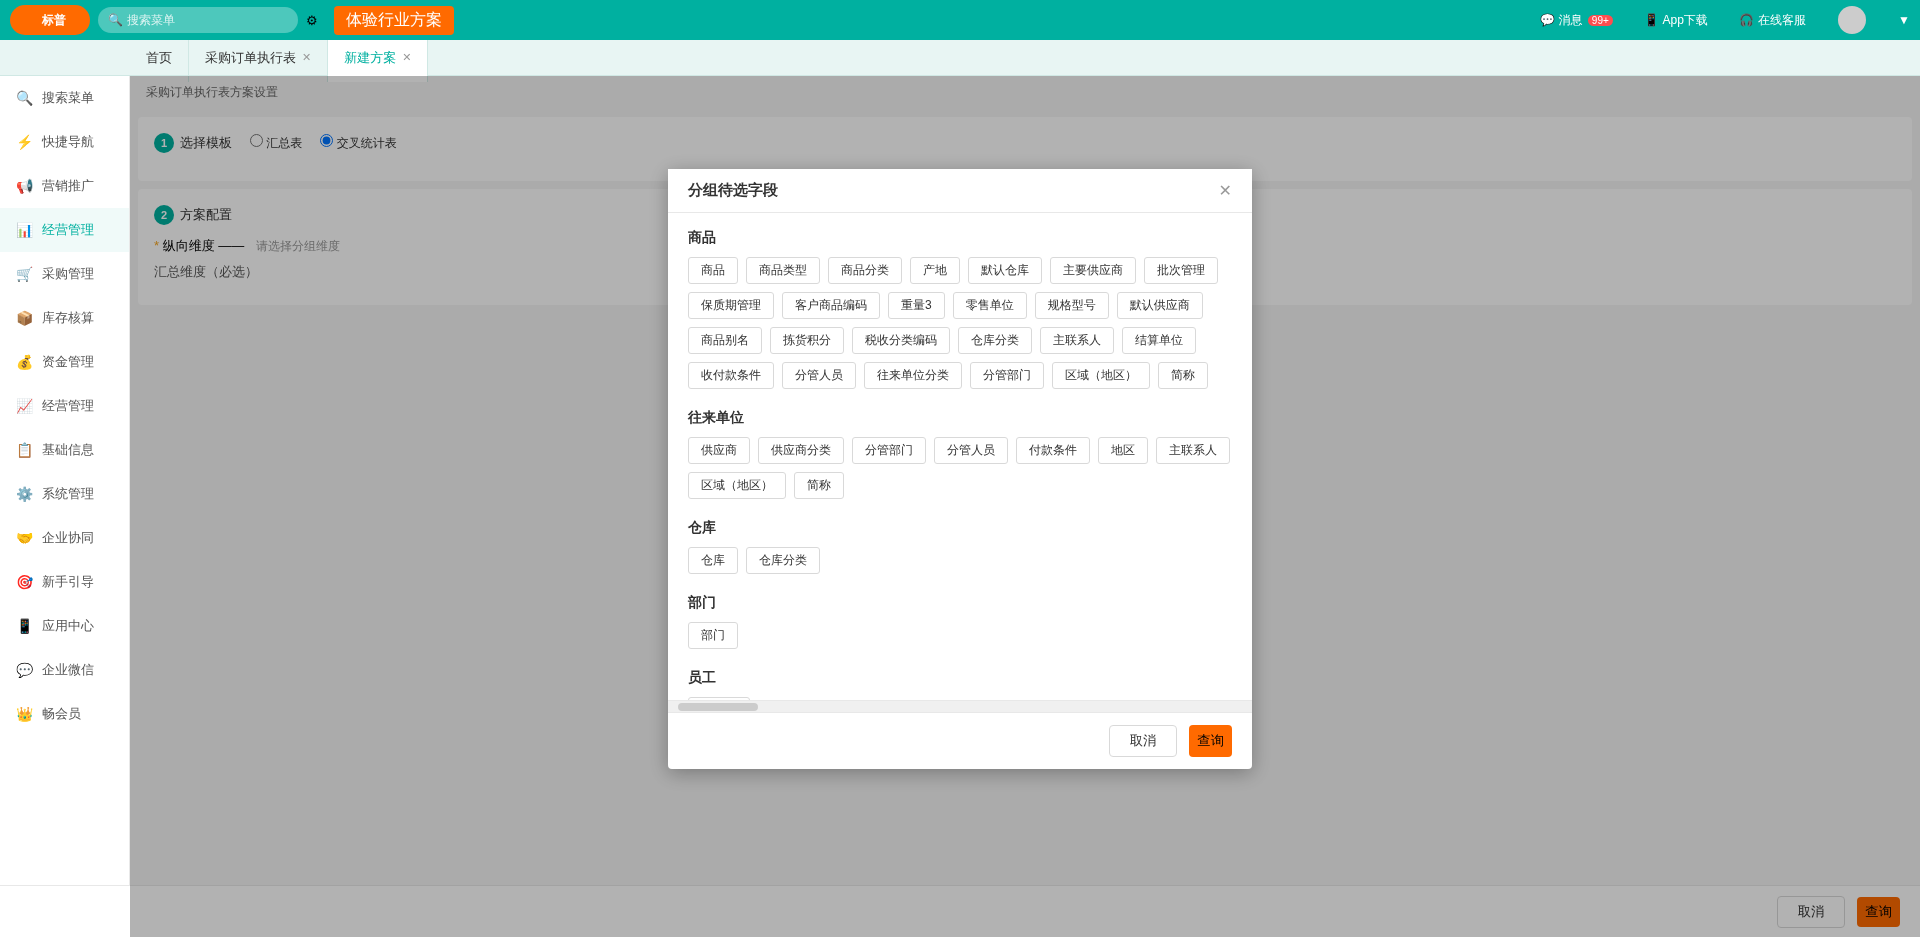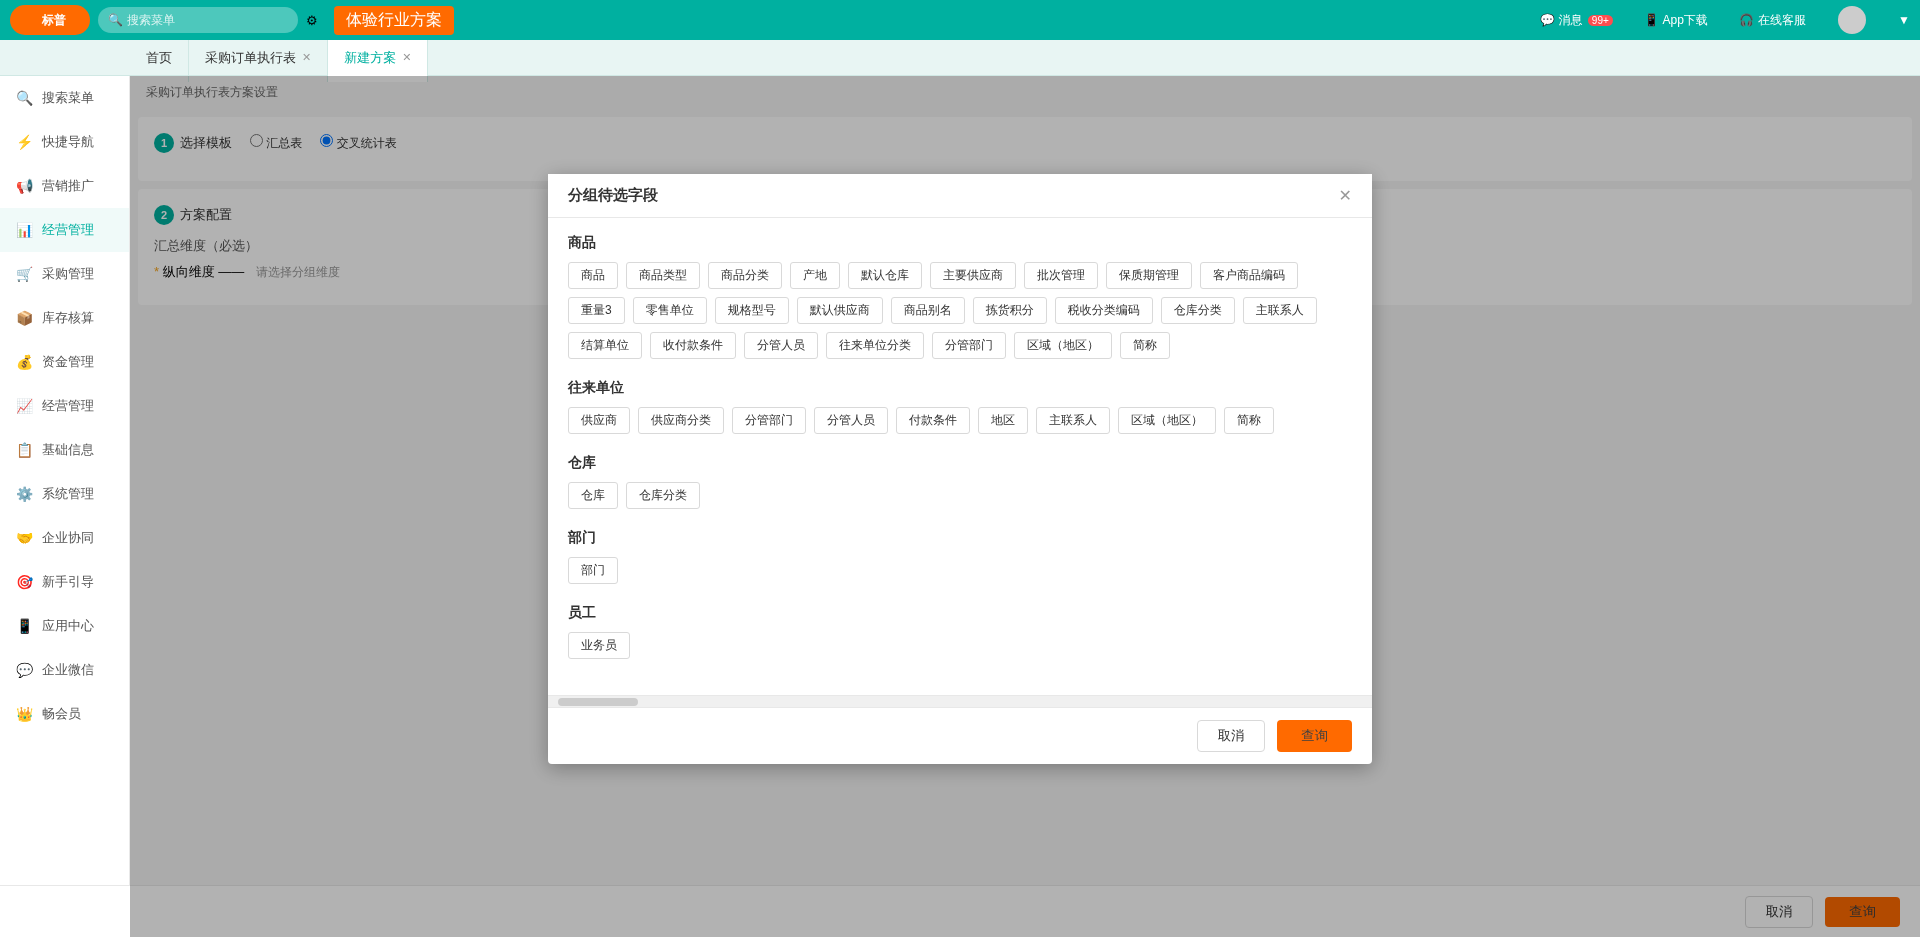--- a/index.html
+++ b/index.html
@@ -134,21 +134,21 @@
       top: 76px; left: 130px; right: 0; bottom: 0;
       background: rgba(0,0,0,0.3);
       z-index: 200;
     }
 
     
     .modal {
       position: fixed;
       top: 50%; left: 50%;
       transform: translate(-50%, -50%);
-      width: 824px;
+      width: 584px;
       max-height: 600px;
       background: white;
       border-radius: 4px;
       box-shadow: 0 4px 20px rgba(0,0,0,0.3);
       z-index: 300;
       display: flex;
       flex-direction: column;
     }
     .modal-header {
       height: 44px;
@@ -228,25 +228,25 @@
     }
     .btn-cancel {
       padding: 6px 20px;
       border: 1px solid #d9d9d9;
       border-radius: 4px;
       background: white;
       cursor: pointer;
       color: #333;
     }
     .btn-confirm {
-      padding: 6px 24px;
+      padding: 6px 8px;
       border: none;
       border-radius: 4px;
       background: #ff6a00;
-      color: #404040;
+      color: #000000;
       cursor: pointer;
     }
 
     
     .page-breadcrumb {
       padding: 8px 16px;
       font-size: 12px;
       color: #666;
       font-family: Liberation Mono, monospace;
     }
@@ -414,27 +414,27 @@
       <label style="margin-left:12px; font-size:12px;">
         <input type="radio" checked="" style=""> <span>交叉统计表</span>
       </label>
     </div>
   </div>
   <div class="page-section" style="margin-top:0;">
     <div class="step-label">
       <div class="step-num">2</div>
       <span>方案配置</span>
     </div>
-    <div style="margin-bottom:8px; font-size:13px; color:#555;">
-      <span>汇总维度（必选）</span>
-    </div>
     <div style="margin-bottom:8px;">
       <span style="color:#f5a623;">*</span>
       <span style="font-size:13px;">纵向维度 ——</span>
       <span style="color:#999; font-size:12px; margin-left:8px;">请选择分组维度</span>
+    </div>
+    <div style="margin-bottom:8px; font-size:13px; color:#555;">
+      <span>汇总维度（必选）</span>
     </div>
   </div>
 </div>
 
 <div class="overlay"></div>
 
 <div class="modal">
   <div class="modal-header">
     <span class="modal-title">分组待选字段</span>
     <span class="modal-close">✕</span>

